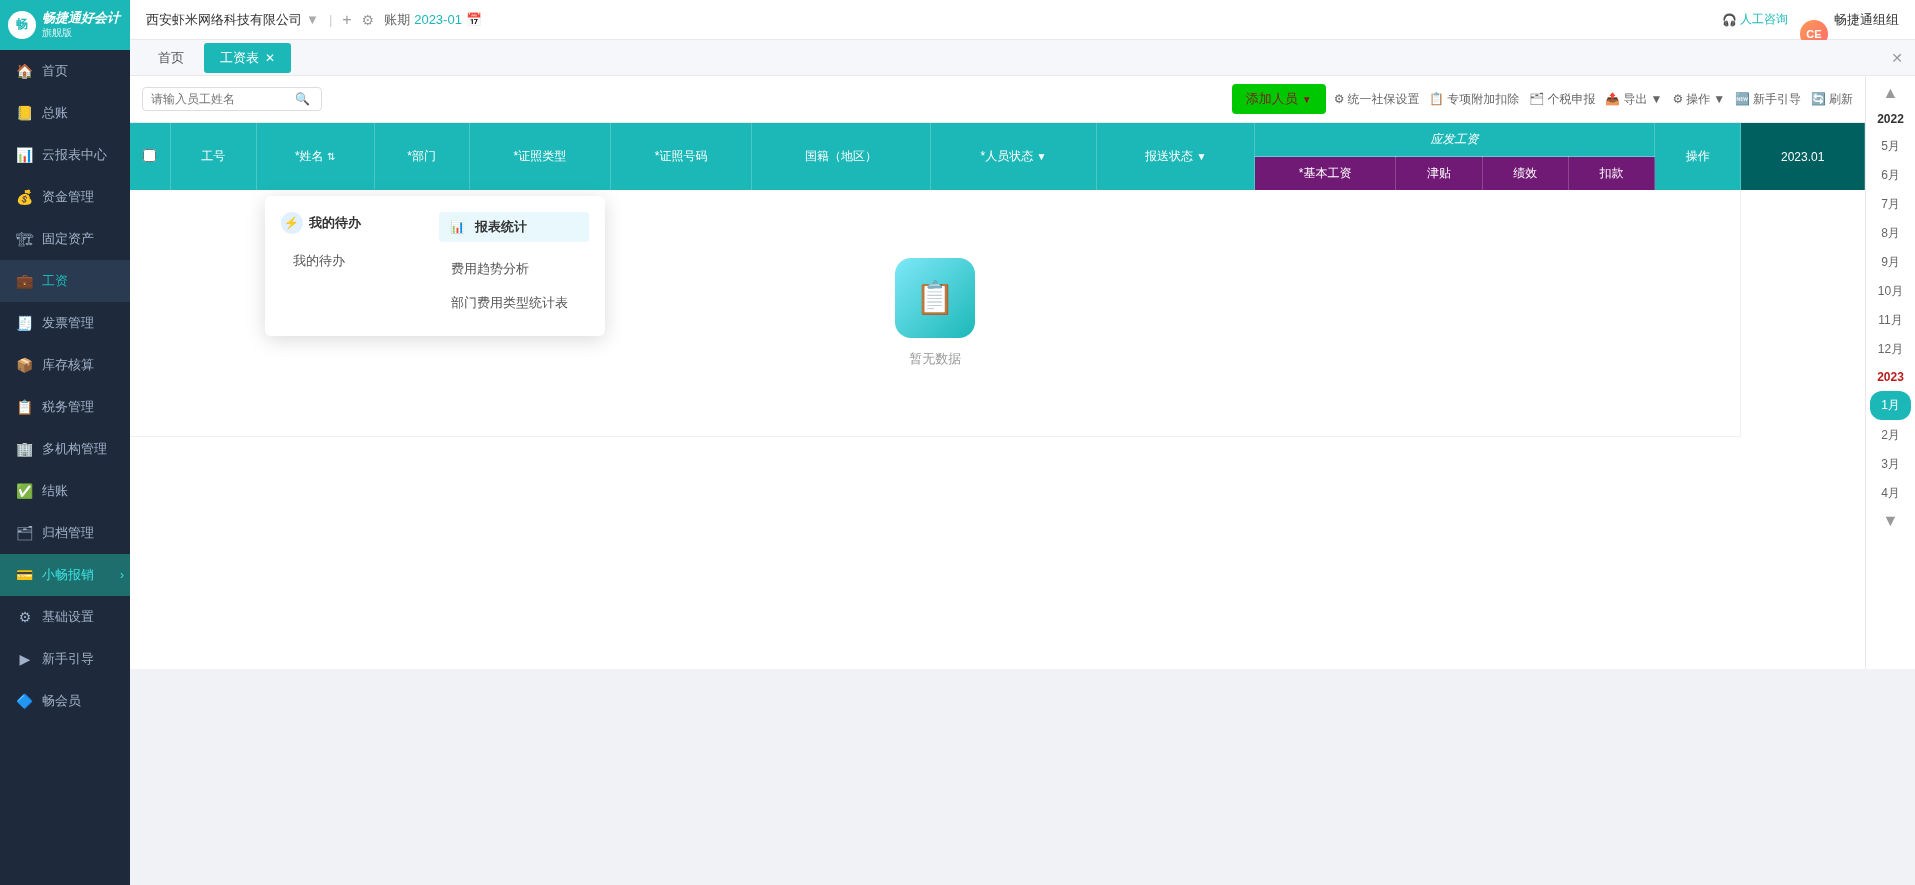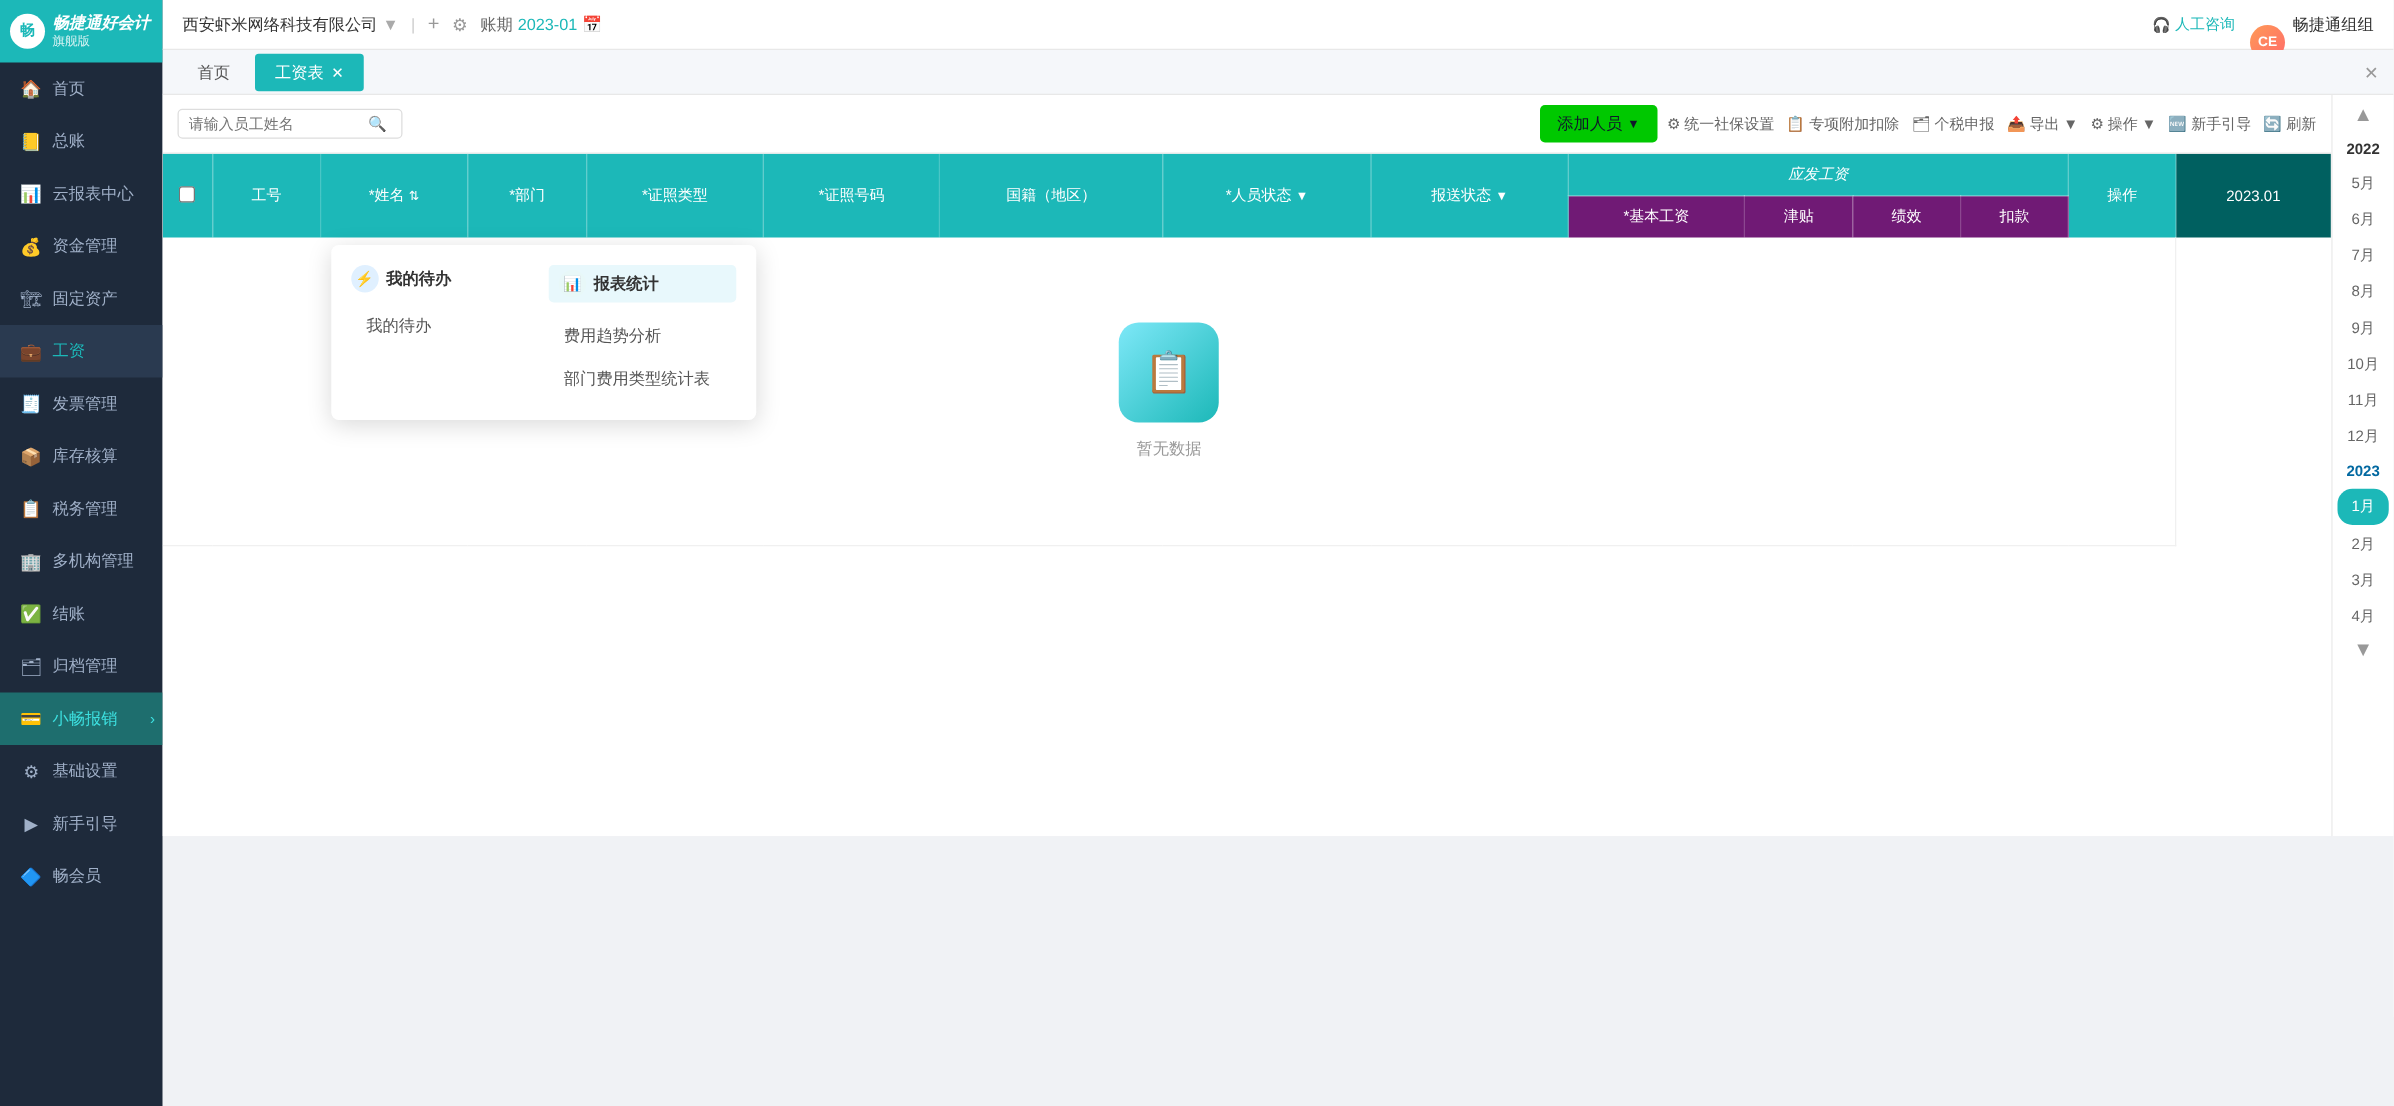--- a/index.html
+++ b/index.html
@@ -107,21 +107,21 @@
       border: 1px solid #ddd;
       border-radius: 4px;
       padding: 4px 8px;
       gap: 4px;
       width: 180px;
     }
     .search-box input { border: none; outline: none; font-size: 12px; width: 140px; color: #999; }
     .search-icon { color: #999; font-size: 12px; }
     .btn-add {
       background: #00c800;
-      color: #0f172a;
+      color: #7f1d1d;
       border: none;
       padding: 6px 14px;
       border-radius: 4px;
       cursor: pointer;
       font-size: 13px;
       display: flex; align-items: center; gap: 4px;
       margin-left: auto;
     }
     .btn-add .arrow { font-size: 10px; }
     .toolbar-actions { display: flex; align-items: center; gap: 10px; }
@@ -480,21 +480,21 @@
       <div class="month-nav">▲</div>
       <div class="month-item year-label">2022</div>
       <div class="month-item">5月</div>
       <div class="month-item">6月</div>
       <div class="month-item">7月</div>
       <div class="month-item">8月</div>
       <div class="month-item">9月</div>
       <div class="month-item">10月</div>
       <div class="month-item">11月</div>
       <div class="month-item">12月</div>
-      <div class="month-item year-label" style="color:#0369a1;">2023</div>
+      <div class="month-item year-label" style="color:#b91c1c;">2023</div>
       <div class="month-item active">1月</div>
       <div class="month-item">2月</div>
       <div class="month-item">3月</div>
       <div class="month-item">4月</div>
       <div class="month-nav">▼</div>
     </div>
 
     <div class="popup-menu">
       <div class="popup-divider">
 

